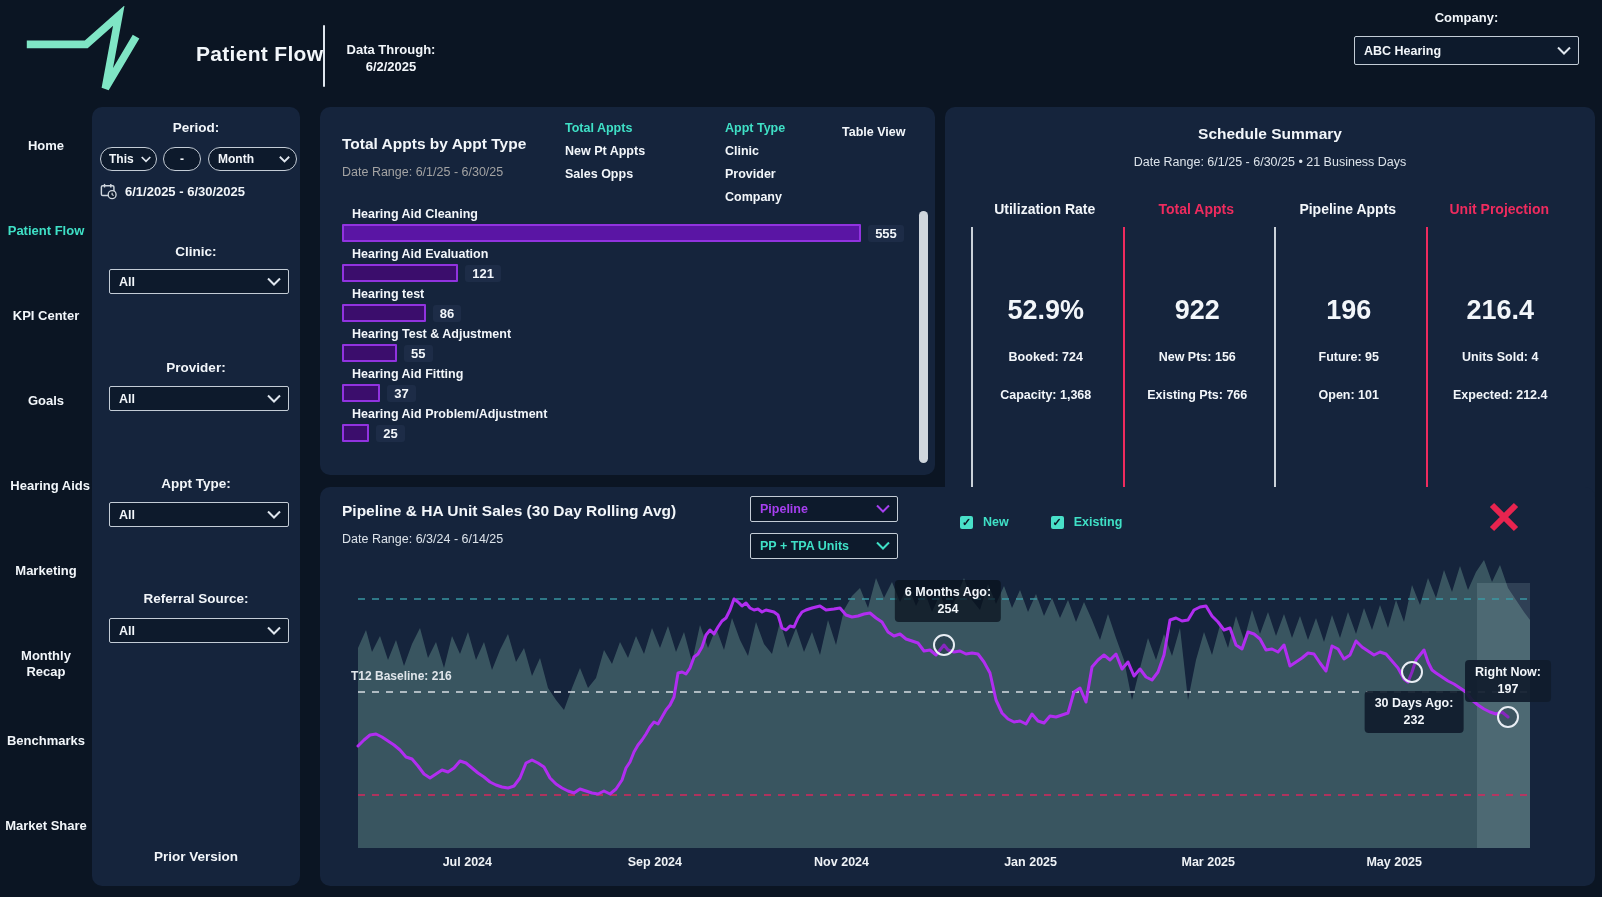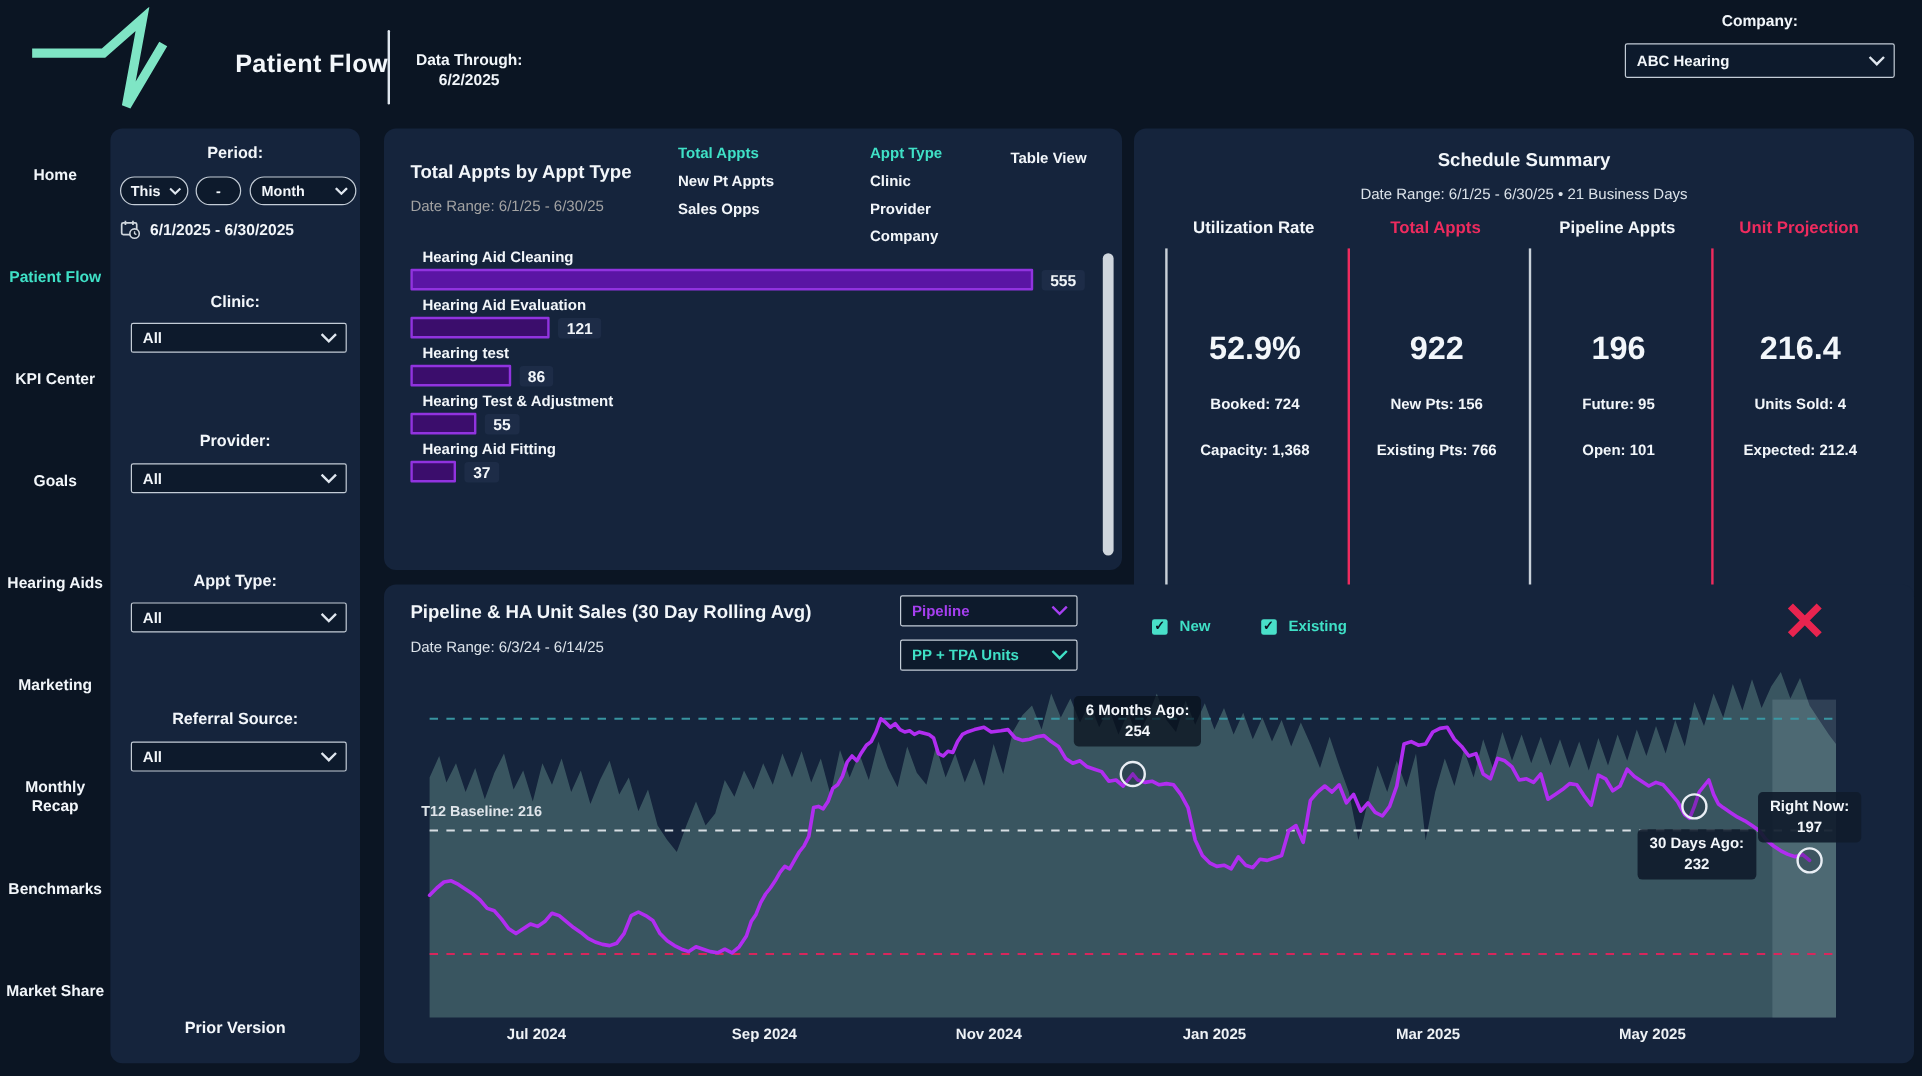--- a/index.html
+++ b/index.html
@@ -47,38 +47,38 @@
   .bar-fill{height:14px;border:2px solid #9133df;border-radius:1px;}
   .bar-val{margin-left:7px;background:#1d2c47;border-radius:3px;padding:1px 7px;font-size:13px;font-weight:700;}
   #appt-scroll{position:absolute;right:7px;top:104px;width:9px;height:252px;border-radius:5px;background:#cfd6dd;cursor:pointer;}
 
   
   #summary-panel{left:945px;top:107px;width:650px;height:452px;}
   #summary-title{position:absolute;top:18px;width:100%;text-align:center;font-size:15.5px;font-weight:700;}
   #summary-sub{position:absolute;top:48px;width:100%;text-align:center;font-size:12.5px;color:#dce3ea;}
   #summary-cards{position:absolute;left:26px;right:22px;top:74px;bottom:14px;display:grid;grid-template-columns:repeat(4,1fr);column-gap:4px;}
   .sum-col{display:flex;flex-direction:column;}
-  .sum-title{text-align:center;font-size:14px;font-weight:700;margin-bottom:10px;}
+  .sum-title{text-align:center;font-size:14px;font-weight:700;margin-bottom:10px;margin-top:20px;}
   .sum-box{flex:1;border-left:2.5px solid #c9d1d9;display:flex;flex-direction:column;align-items:center;padding-top:68px;}
   .sum-value{font-size:27px;font-weight:700;}
   .sum-sub{font-size:12.5px;font-weight:700;margin-top:24px;}
 
   
   #pipeline-panel{left:320px;top:487px;width:1275px;height:399px;}
   #pipe-title{position:absolute;left:22px;top:15px;font-size:15.5px;font-weight:700;}
   #pipe-date{position:absolute;left:22px;top:45px;font-size:12.5px;color:#dce3ea;}
   #pipe-dd1{position:absolute;left:430px;top:9px;width:148px;height:26px;color:#a63ff0;}
   #pipe-dd2{position:absolute;left:430px;top:46px;width:148px;height:26px;color:#3fe0c6;}
   #pipe-checks{position:absolute;left:640px;top:28px;display:flex;gap:42px;}
   .chk{display:flex;align-items:center;gap:10px;font-size:12.5px;font-weight:700;color:#3fe0c6;cursor:pointer;}
   .chk .box{width:13px;height:13px;background:#49e0c9;border-radius:2px;color:#0b1523;font-size:11px;line-height:13px;text-align:center;font-weight:700;}
   #close-x{position:absolute;left:1168px;top:14px;width:32px;height:32px;cursor:pointer;}
   #pipe-svg{position:absolute;left:0;top:0;}
   #t12-label{position:absolute;left:31px;top:182px;font-size:12px;font-weight:700;color:#dfe5ea;}
-  .x-tick{position:absolute;width:90px;text-align:center;font-size:12.5px;font-weight:700;color:#eef2f6;top:368px;}
+  .x-tick{position:absolute;width:90px;text-align:right;font-size:12.5px;font-weight:700;color:#eef2f6;top:368px;}
   .tooltip{position:absolute;transform:translate(-50%,-50%);text-align:center;font-size:12.5px;font-weight:700;line-height:17px;padding:4px 10px;border-radius:4px;white-space:nowrap;}
   .tooltip.dark{background:rgba(16,28,44,.92);}
   .tooltip.faint{background:rgba(8,16,28,.72);}
 </style>
 </head>
 <body>
 
 <div id="app">
 
   <svg id="logo" viewBox="0 0 150 96">
@@ -100,21 +100,21 @@
           <path d="M1 1 L7 7 L13 1" fill="none" stroke="#dfe6ee" stroke-width="2"></path>
         </svg>
     </div>
   </div>
 
   <nav id="sidebar">
       <div class="nav-item" style="top: 38px;">Home</div>
       <div class="nav-item active" style="top: 123px;">Patient Flow</div>
       <div class="nav-item" style="top: 208px;">KPI Center</div>
       <div class="nav-item" style="top: 293px;">Goals</div>
-      <div class="nav-item" style="top: 378px;">Hearing Aids</div>
+      <div class="nav-item" style="top: 378px; text-align: right;">Hearing Aids</div>
       <div class="nav-item" style="top: 463px;">Marketing</div>
       <div class="nav-item" style="top: 548px;">Monthly Recap</div>
       <div class="nav-item" style="top: 633px;">Benchmarks</div>
       <div class="nav-item" style="top: 718px;">Market Share</div>
     </nav>
 
   <aside id="filters" class="panel">
     <div class="flabel" style="top:13px;">Period:</div>
     <div id="period-row">
       <div class="pbox" style="left:8px;width:57px;top:40px;padding-left:8px;">
@@ -221,20 +221,27 @@
           <div class="bar-track">
             <div class="bar-fill" style="width: 9.06757%; background: rgb(59, 13, 108); border-color: rgb(145, 51, 223);"></div>
             <span class="bar-val">55</span>
           </div>
         </div>
         <div class="bar-row">
           <div class="bar-label">Hearing Aid Fitting</div>
           <div class="bar-track">
             <div class="bar-fill" style="width: 6.1%; background: rgb(59, 13, 108); border-color: rgb(145, 51, 223);"></div>
             <span class="bar-val">37</span>
+          </div>
+        </div>
+        <div class="bar-row">
+          <div class="bar-label">Hearing Aid Problem/Adjustment</div>
+          <div class="bar-track">
+            <div class="bar-fill" style="width: 4.12162%; background: rgb(59, 13, 108); border-color: rgb(145, 51, 223);"></div>
+            <span class="bar-val">25</span>
           </div>
         </div>
       </div>
     <div id="appt-scroll"></div>
   </section>
 
   <section id="summary-panel" class="panel">
     <div id="summary-title">Schedule Summary</div>
     <div id="summary-sub">Date Range: 6/1/25 - 6/30/25 • 21 Business Days</div>
     <div id="summary-cards">

